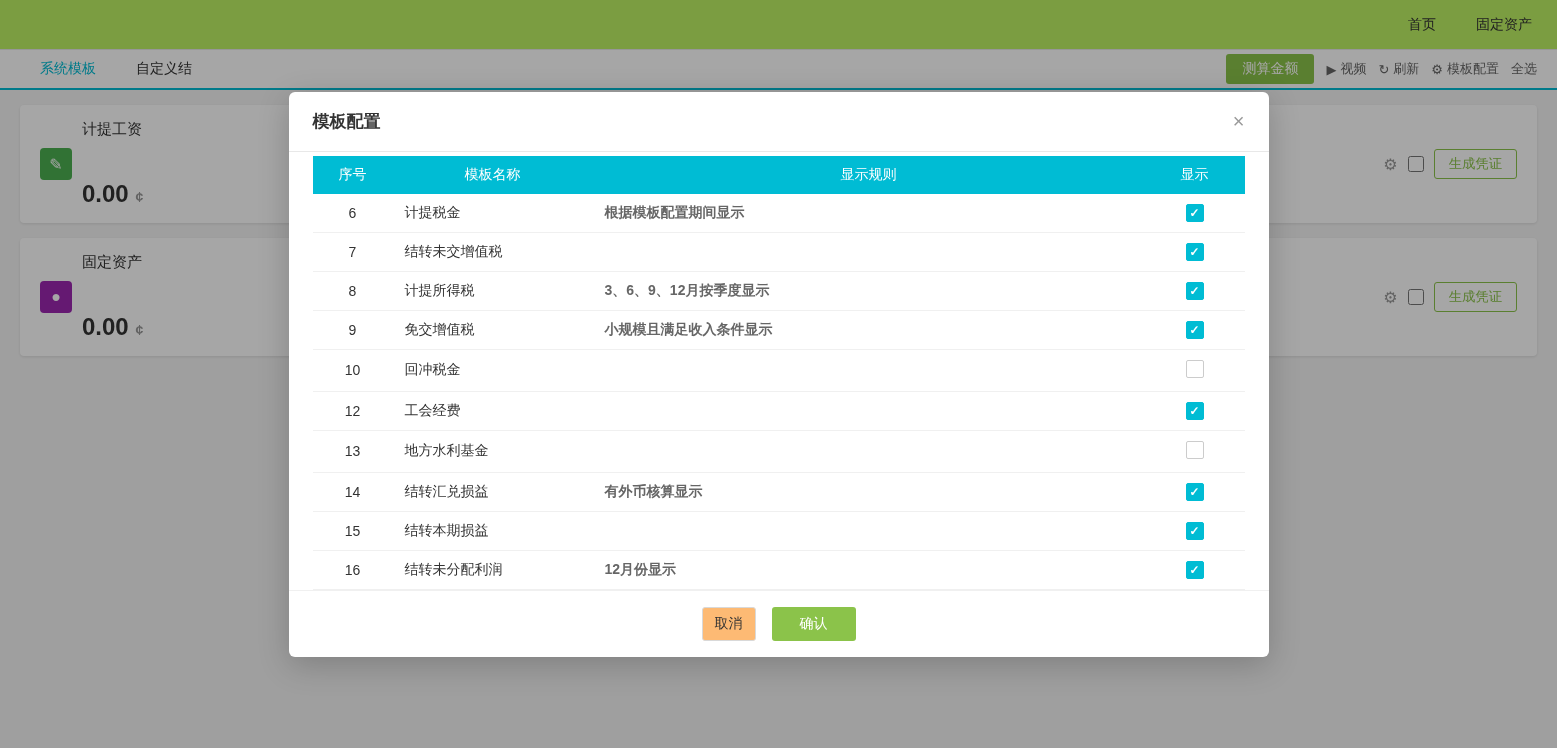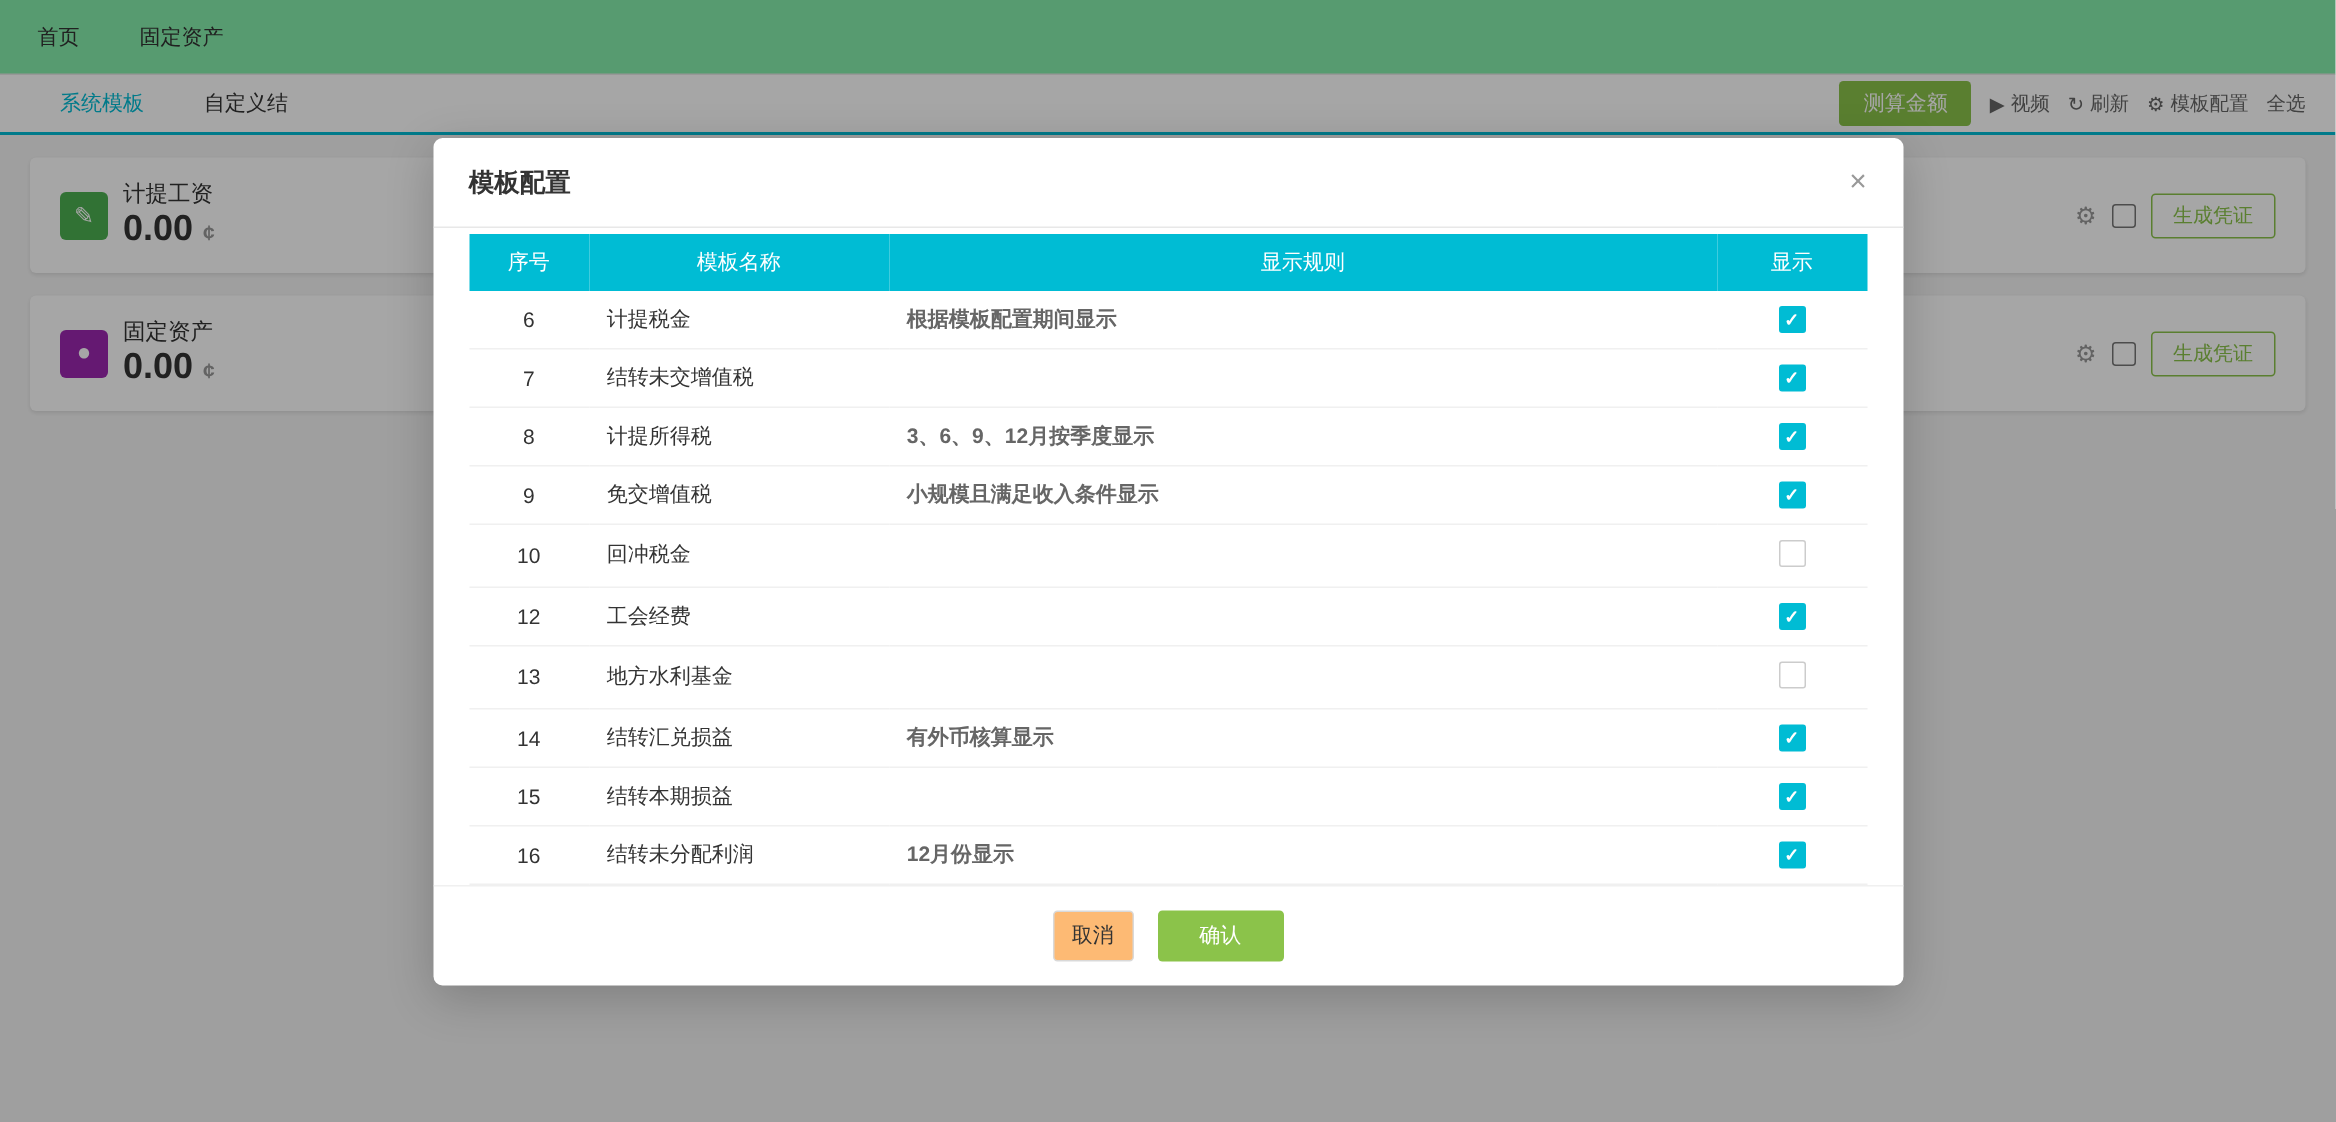--- a/index.html
+++ b/index.html
@@ -17,27 +17,28 @@
     .bg-page {
       width: 100%;
       height: 100%;
       background: #f5f5f5;
       position: absolute;
       top: 0; left: 0;
     }
 
     
     .top-nav {
-      background: #86efac;
+      background: #bef264;
       height: 50px;
       display: flex;
       align-items: center;
       padding: 0 20px;
       gap: 30px;
       border-bottom: 1px solid #e8e8e8;
+      justify-content: flex-end;
     }
     .nav-item {
       color: #333;
       font-size: 14px;
       cursor: pointer;
       padding: 0 5px;
     }
     .btn-calc {
       background: #8bc34a;
       color: #fff;
@@ -104,21 +105,21 @@
     }
     .card-icon {
       width: 32px; height: 32px;
       border-radius: 4px;
       display: flex; align-items: center; justify-content: center;
       font-size: 16px; color: #fff;
     }
     .card-icon.green { background: #4caf50; }
     .card-icon.purple { background: #9c27b0; }
     .card-title { font-size: 15px; color: #333; }
-    .card-amount { font-size: 24px; font-weight: bold; color: #333; }
+    .card-amount { font-size: 24px; font-weight: bold; color: #333; margin-top: 41px; }
     .card-right {
       display: flex; align-items: center; gap: 10px;
     }
     .btn-gen {
       border: 1px solid #8bc34a;
       color: #8bc34a;
       background: #fff;
       padding: 5px 14px;
       border-radius: 3px;
       cursor: pointer;

